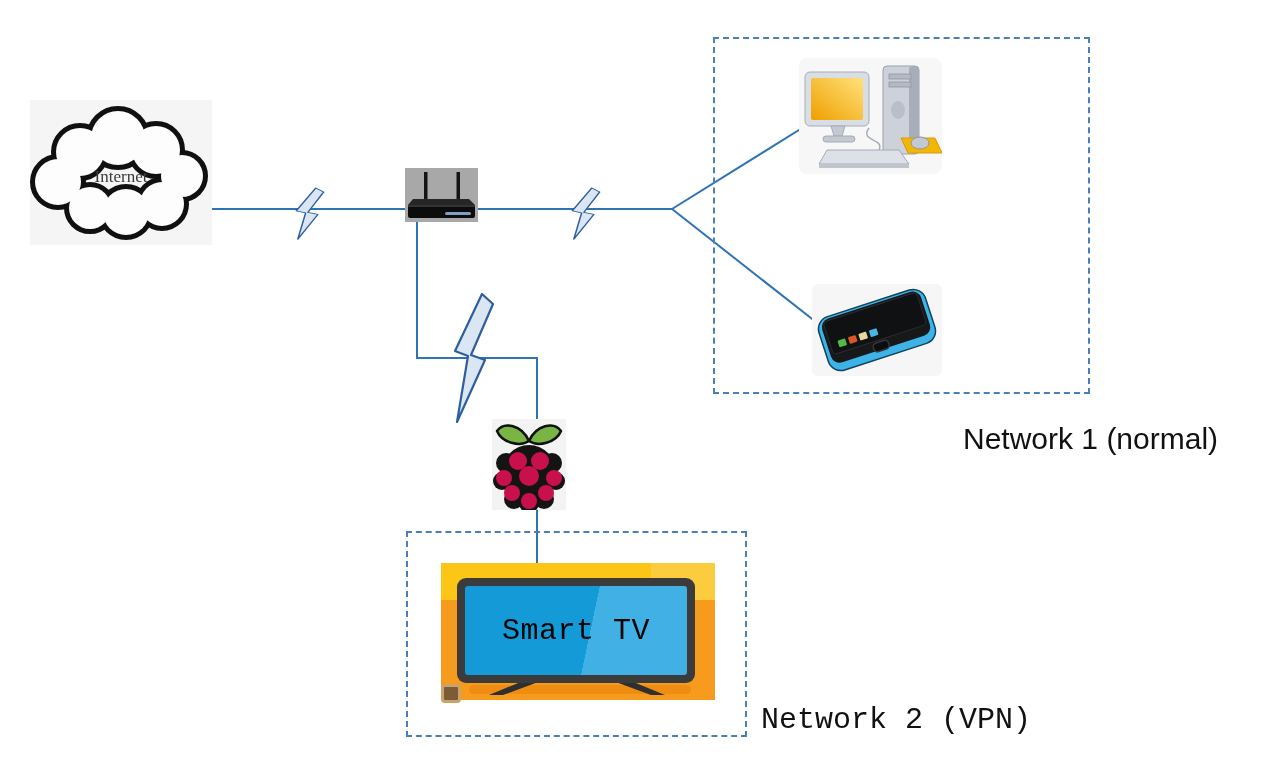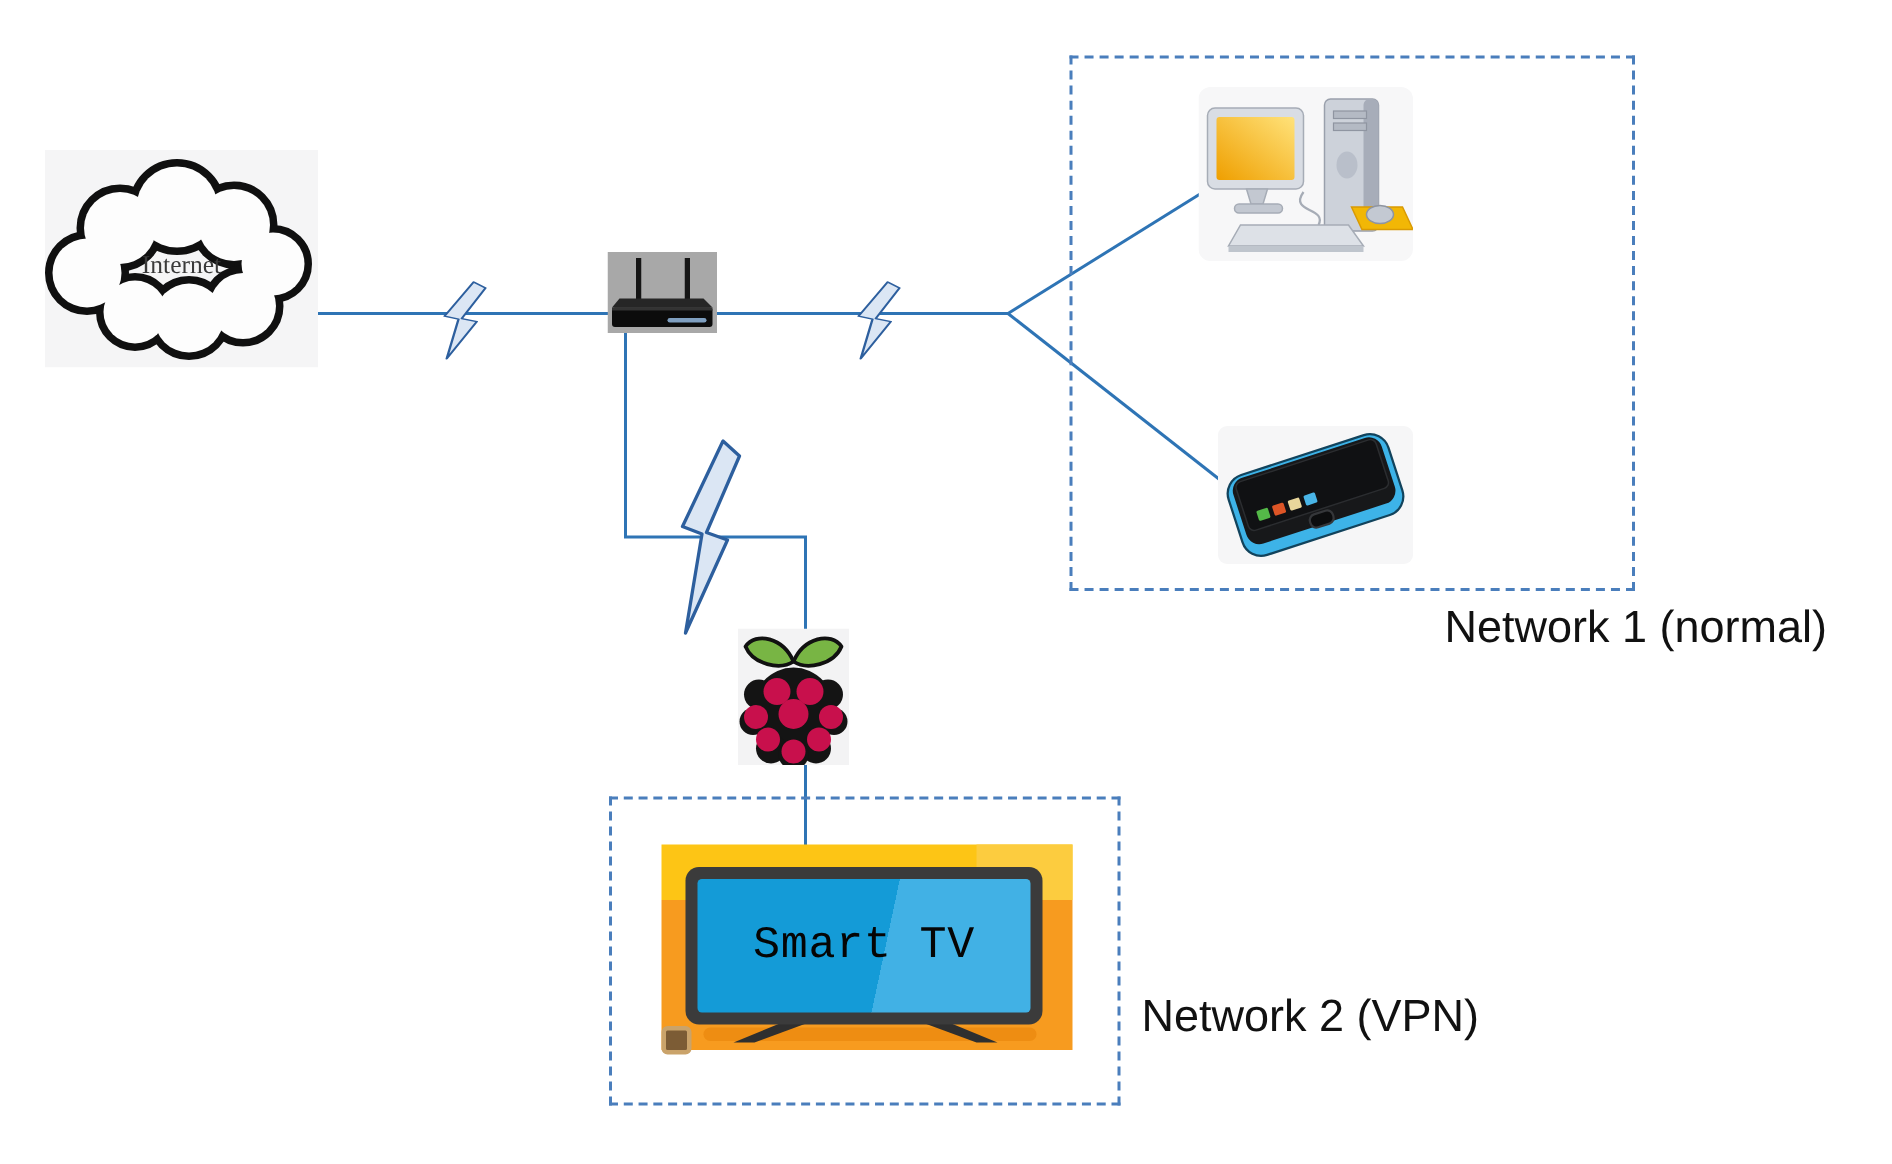--- a/index.html
+++ b/index.html
@@ -175,16 +175,16 @@
       <polygon points="82,118 100,118 62,132 48,132" fill="#2f2f2f"></polygon>
       <polygon points="172,118 190,118 224,132 210,132" fill="#2f2f2f"></polygon>
     </svg>
     <div class="tv-frame">
       <div class="tv-screen">
         <span class="tv-label">Smart TV</span>
       </div>
     </div>
   </div>
 
-  <div class="group-label" style="left:963px;top:402px;">Network 1 (normal)</div>
-  <div class="group-label" style="left:761px;top:661px;">Network 2 (VPN)</div>
+  <div class="group-label" style="left:963px;top:422px;">Network 1 (normal)</div>
+  <div class="group-label" style="left:761px;top:703px;font-family:Liberation Mono, monospace;">Network 2 (VPN)</div>
 
 </div>
 
 </body></html>

